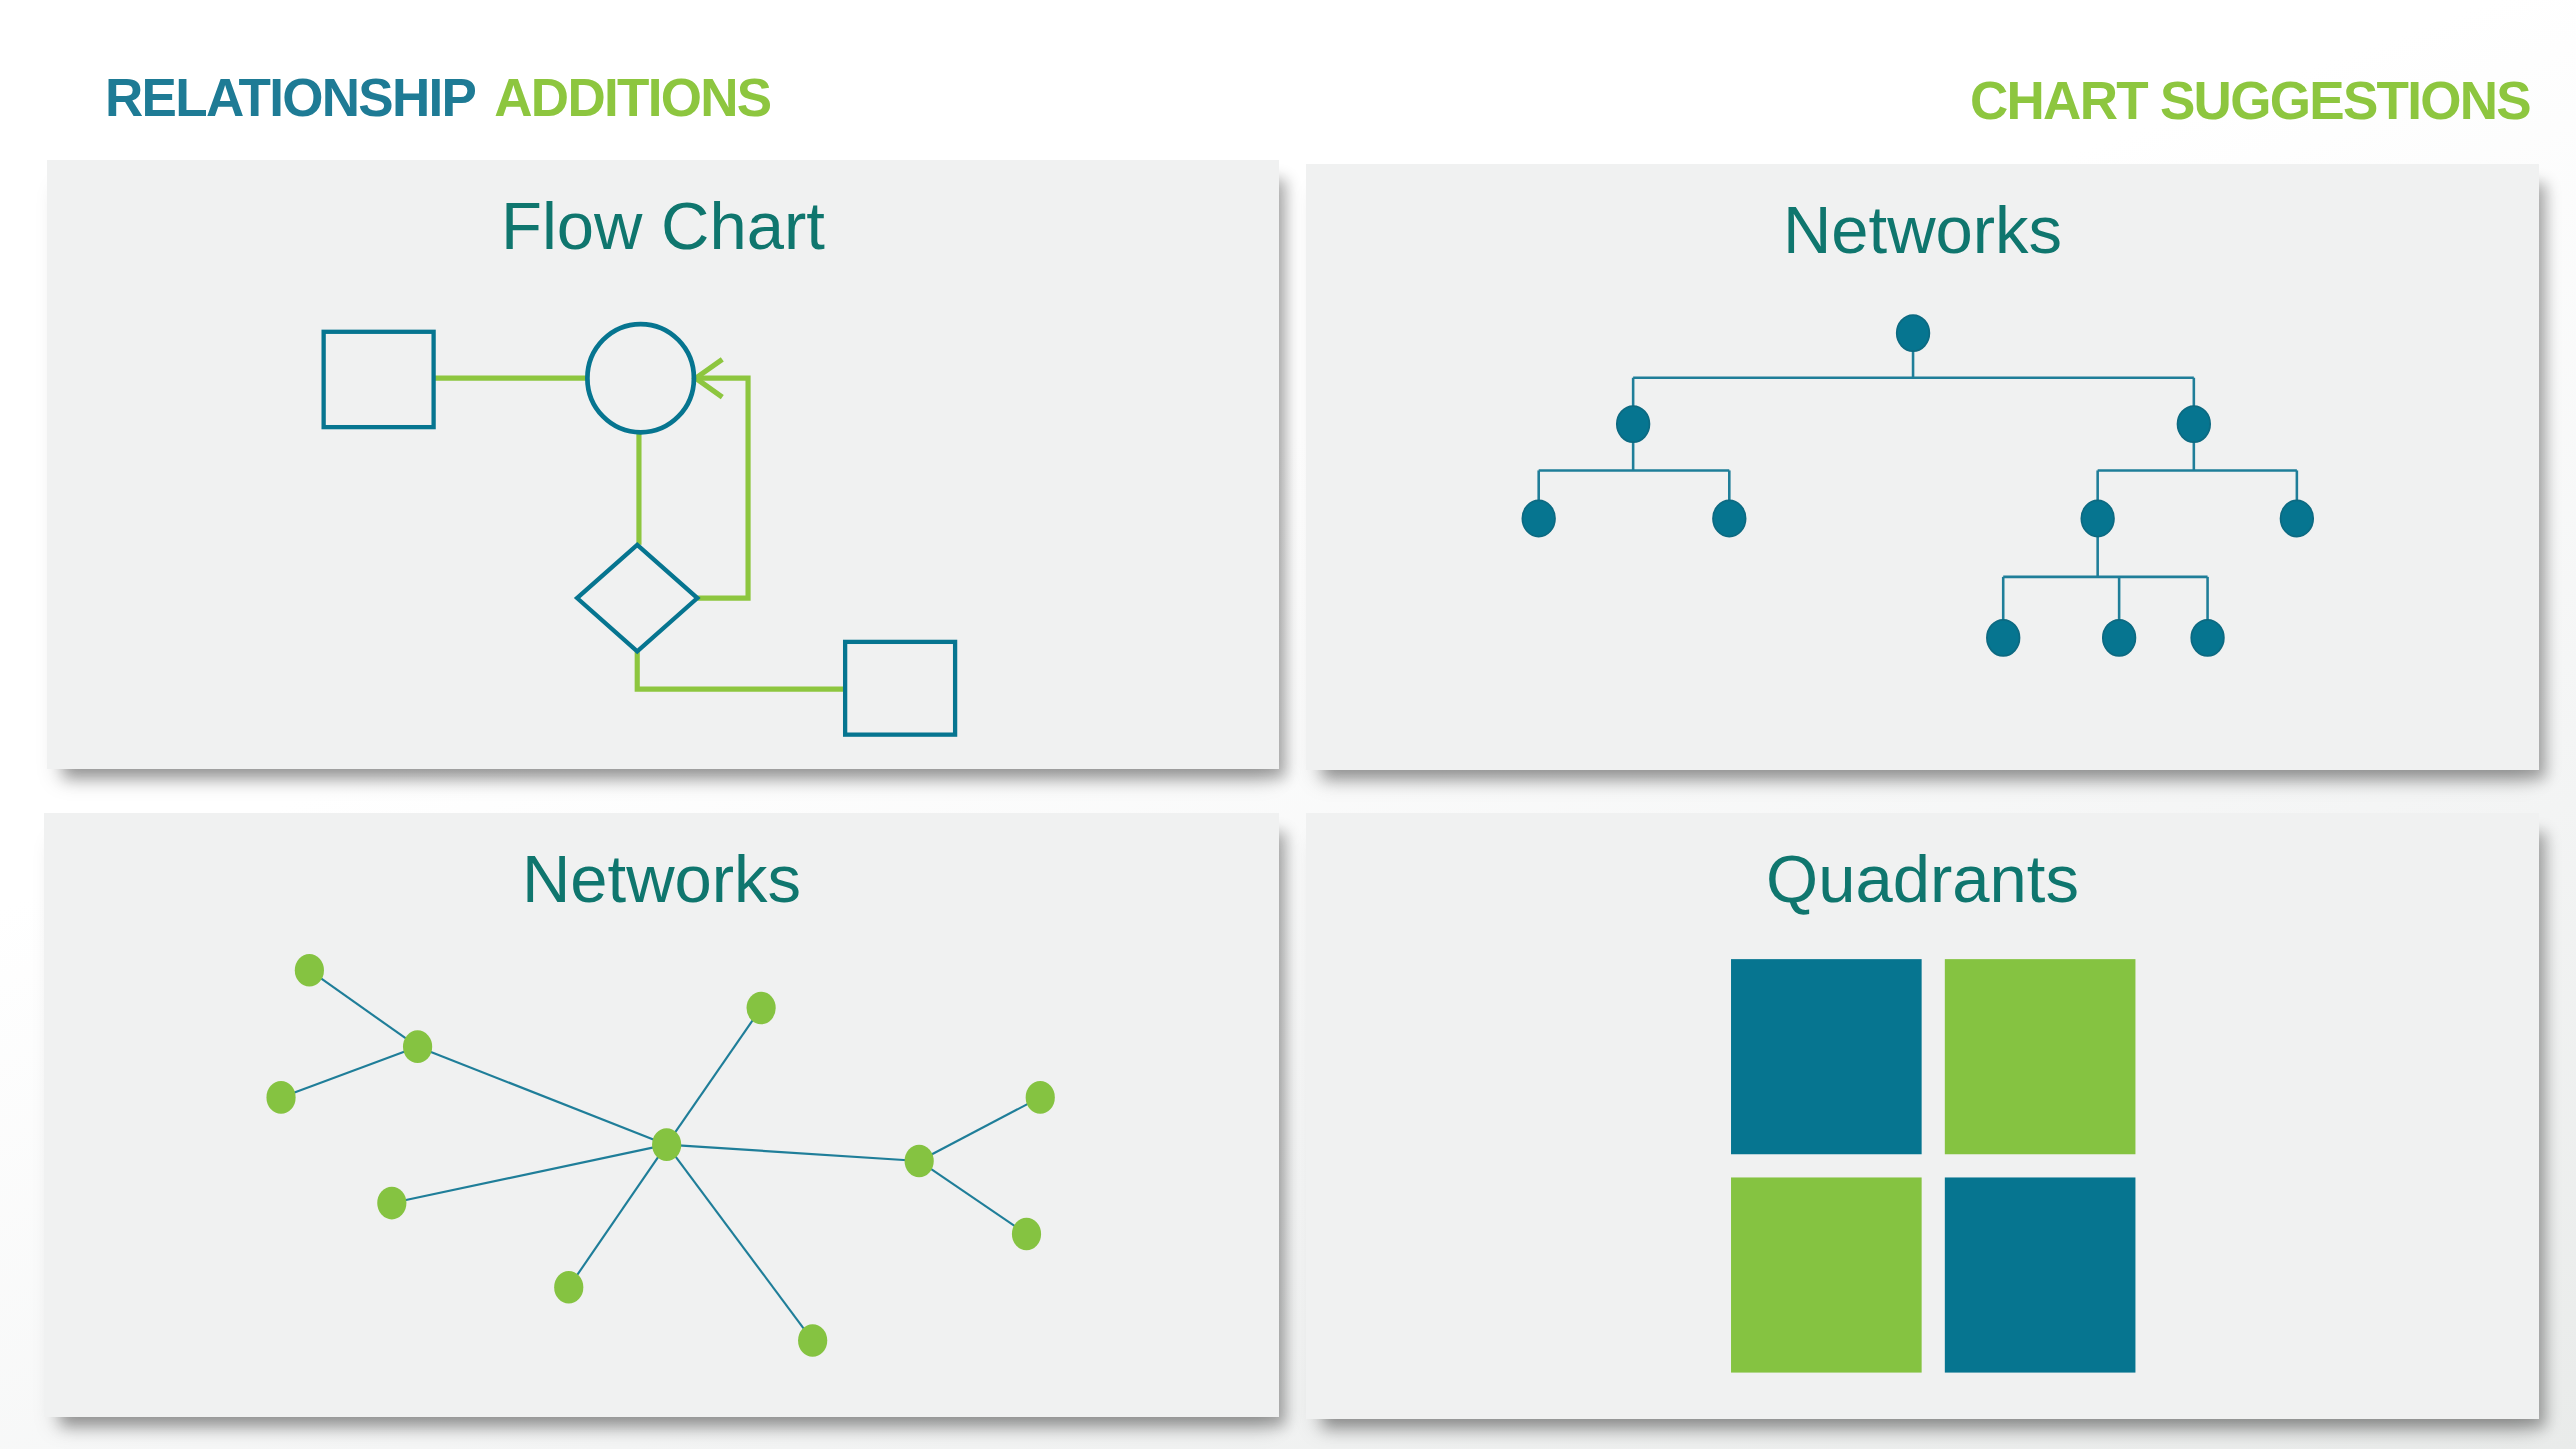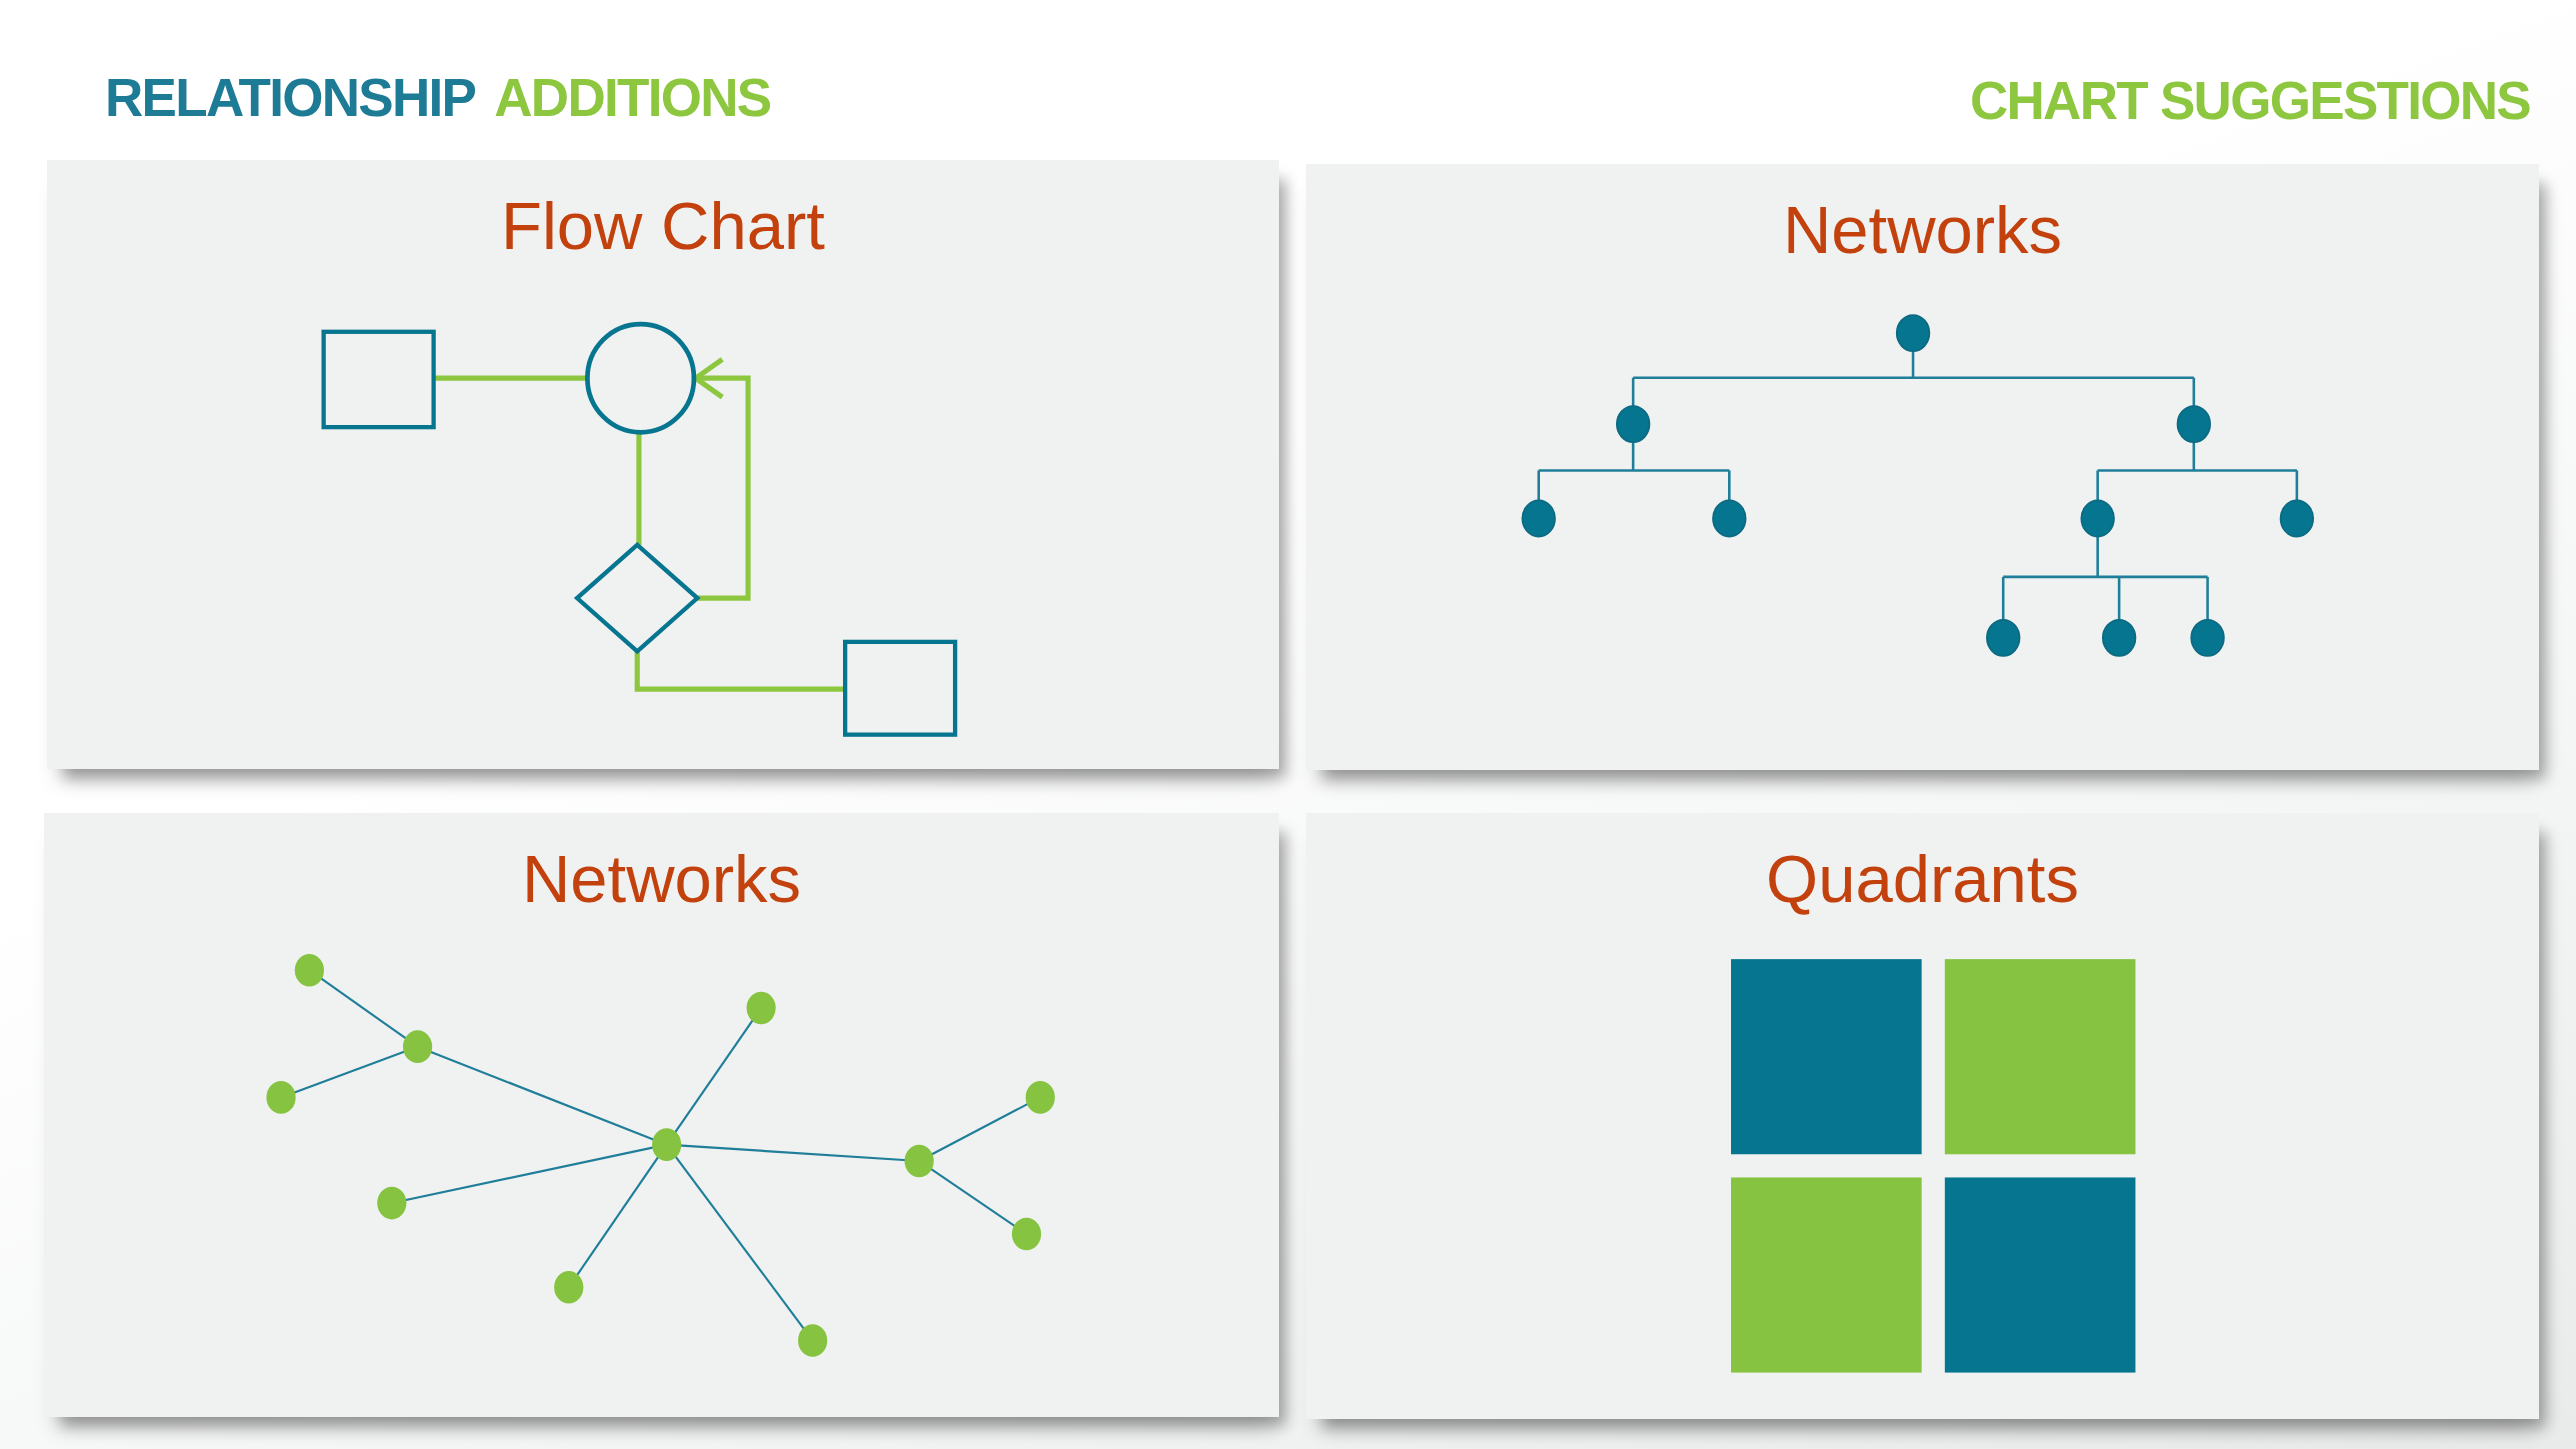--- a/index.html
+++ b/index.html
@@ -32,21 +32,21 @@
     background:#f0f1f1;
     box-shadow:12px 13.7px 13.7px -5.2px rgba(0,0,0,0.30), 3.4px 19px 22px -8.6px rgba(0,0,0,0.18);
   }
   .panel-tl{left:47px;  top:160px; width:1232px;height:609px;}
   .panel-tr{left:1306px;top:164px; width:1233px;height:606px;}
   .panel-bl{left:44px;  top:813px; width:1235px;height:604px;}
   .panel-br{left:1306px;top:813px; width:1233px;height:606px;}
   .panel-title{
     position:absolute;left:0;top:29px;width:100%;
     margin:0;text-align:center;
-    font-size:67px;font-weight:300;color:#c2410c;
+    font-size:67px;font-weight:300;color:#0f766e;
     letter-spacing:0px;line-height:1.1;
   }
   .diagram{
     position:absolute;left:0;top:0;width:100%;height:100%;
     display:block;
   }
 </style>
 </head>
 <body>
 

